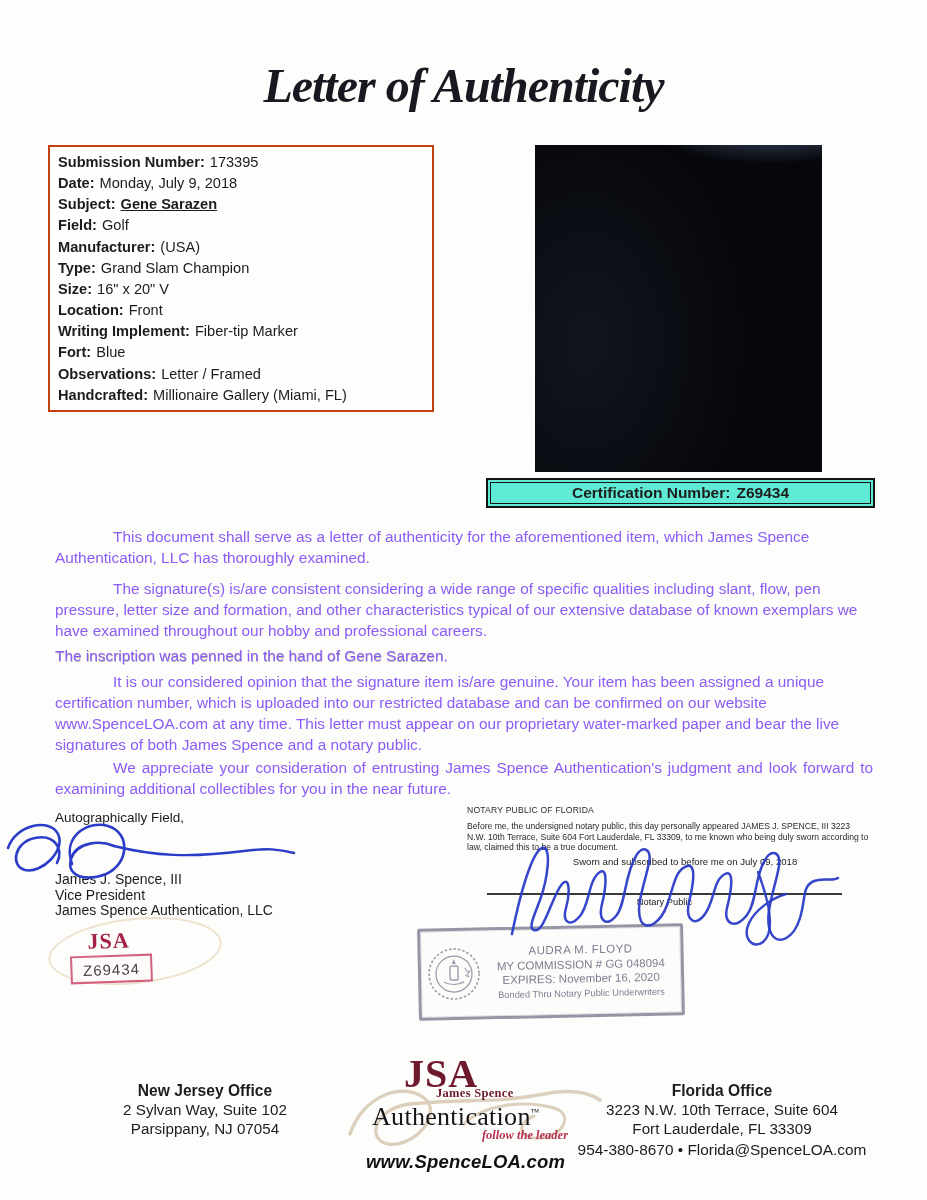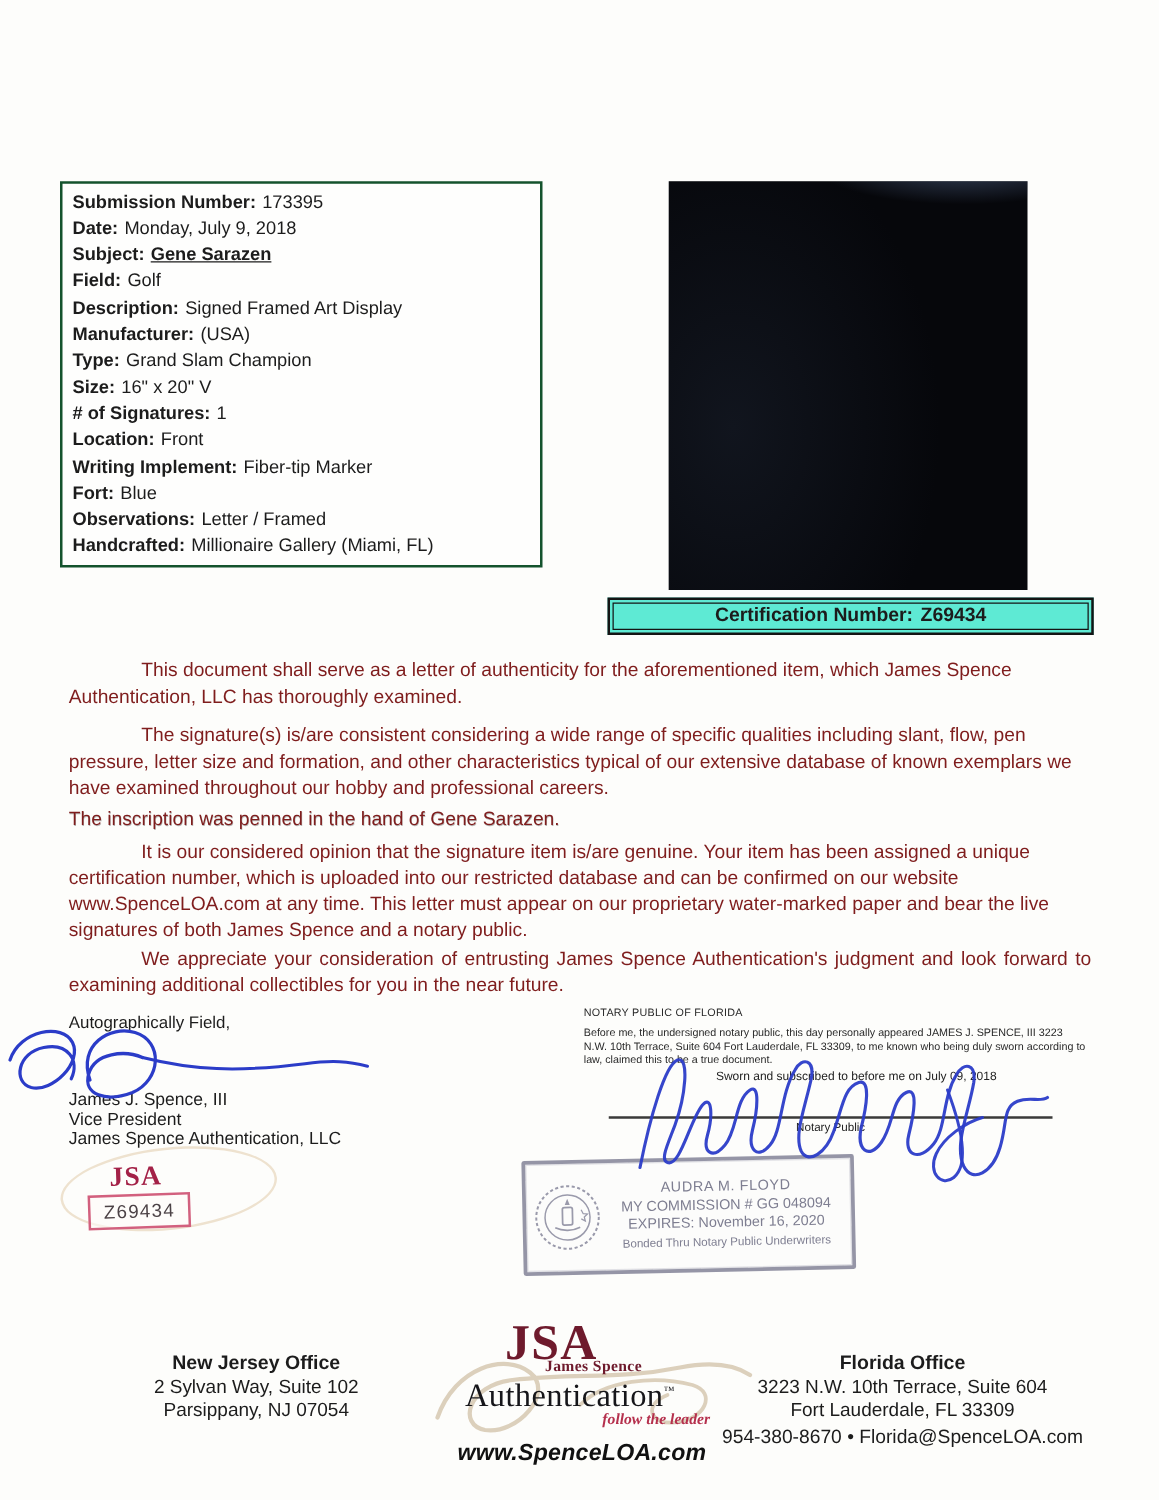--- a/index.html
+++ b/index.html
@@ -13,21 +13,21 @@
   
   .title{
     position:absolute;left:0;right:0;top:58px;text-align:center;
     font-family:"Liberation Serif",serif;font-style:italic;font-weight:bold;
     font-size:48px;letter-spacing:-1px;color:#181820;
   }
 
   
   .details-box{
     position:absolute;left:48px;top:145px;width:366px;
-    border:2px solid #14532d;padding:5px 8px 4px 8px;background:#fefefd;
+    border:2px solid #c2410c;padding:5px 8px 4px 8px;background:#fefefd;
   }
   .detail-row{font-size:14.6px;line-height:21.15px;white-space:nowrap;}
   .dl{font-weight:bold;margin-right:5px;}
   .dv{font-weight:normal;}
   .dv-bold{font-weight:bold;text-decoration:underline;}
 
   
   .photo{
     position:absolute;left:535px;top:145px;width:287px;height:327px;
     background:
@@ -44,21 +44,21 @@
   .cert-bar-inner{
     position:absolute;inset:2px;border:1px solid #141414;
     display:flex;align-items:center;justify-content:center;
     font-size:15.5px;font-weight:bold;white-space:nowrap;
   }
   .cert-bar-inner span{margin:0 3px;}
 
   
   .para{
     position:absolute;left:55px;width:818px;
-    font-size:15.4px;line-height:21px;color:#7f1d1d;
+    font-size:15.4px;line-height:21px;color:#8b5cf6;
   }
   .indent{text-indent:58px;}
   .p1{top:526px;}
   .p2{top:578px;}
   .p3{top:645px;text-shadow:0.4px 0.7px 0 rgba(20,20,20,0.30);}
   .p4{top:671px;}
   .p5{top:757px;text-align:justify;}
 
   
   .salutation{position:absolute;left:55px;top:810px;font-size:13.5px;}
@@ -140,31 +140,30 @@
     font-style:italic;font-weight:bold;font-size:18.5px;color:#111;
     margin-top:8px;letter-spacing:0.2px;white-space:nowrap;margin-left:-6px;
   }
   .logo-watermark{position:absolute;left:-28px;top:8px;z-index:-1;}
 </style>
 </head>
 <body>
 
 <div class="page">
 
+  <div class="title">Letter of Authenticity</div>
 
   <div class="details-box">
     <div class="detail-row"><span class="dl">Submission Number:</span><span class="dv">173395</span></div>
     <div class="detail-row"><span class="dl">Date:</span><span class="dv">Monday, July 9, 2018</span></div>
     <div class="detail-row"><span class="dl">Subject:</span><span class="dv dv-bold">Gene Sarazen</span></div>
     <div class="detail-row"><span class="dl">Field:</span><span class="dv">Golf</span></div>
-    <div class="detail-row"><span class="dl">Description:</span><span class="dv">Signed Framed Art Display</span></div>
     <div class="detail-row"><span class="dl">Manufacturer:</span><span class="dv">(USA)</span></div>
     <div class="detail-row"><span class="dl">Type:</span><span class="dv">Grand Slam Champion</span></div>
     <div class="detail-row"><span class="dl">Size:</span><span class="dv">16" x 20" V</span></div>
-    <div class="detail-row"><span class="dl"># of Signatures:</span><span class="dv">1</span></div>
     <div class="detail-row"><span class="dl">Location:</span><span class="dv">Front</span></div>
     <div class="detail-row"><span class="dl">Writing Implement:</span><span class="dv">Fiber-tip Marker</span></div>
     <div class="detail-row"><span class="dl">Fort:</span><span class="dv">Blue</span></div>
     <div class="detail-row"><span class="dl">Observations:</span><span class="dv">Letter / Framed</span></div>
     <div class="detail-row"><span class="dl">Handcrafted:</span><span class="dv">Millionaire Gallery (Miami, FL)</span></div>
   </div>
 
   <div class="photo"></div>
 
   <div class="cert-bar">

